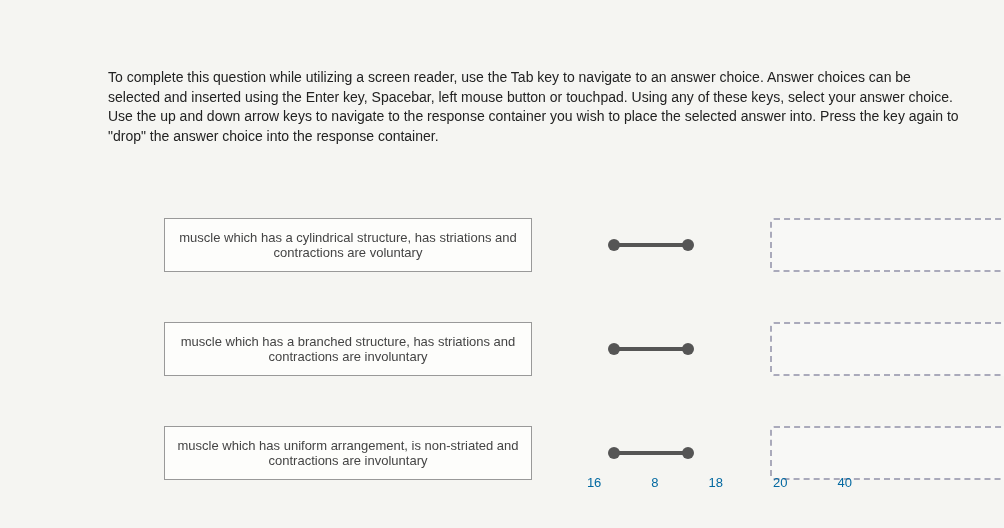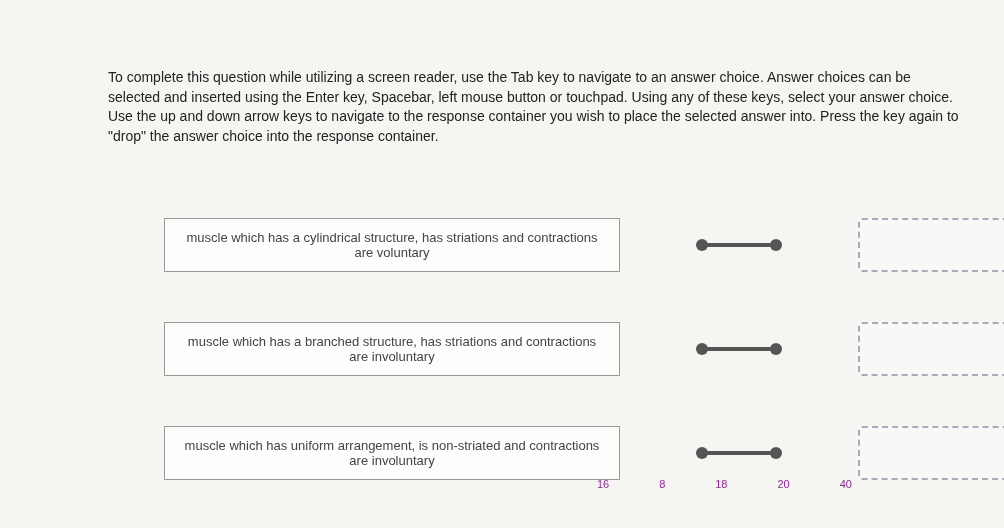--- a/index.html
+++ b/index.html
@@ -27,21 +27,21 @@
       gap: 0;
       margin-left: 40px;
       margin-bottom: 40px;
     }
     .prompts-col {
       display: flex;
       flex-direction: column;
       gap: 18px;
     }
     .prompt-box {
-      width: 456px;
+      width: 368px;
       height: 54px;
       border: 1px solid #999;
       background: #fdfdfb;
       display: flex;
       align-items: center;
       justify-content: center;
       text-align: center;
       font-size: 13px;
       padding: 6px 12px;
       color: #444;
@@ -120,22 +120,22 @@
       height: 3px;
       background: #555;
       border-radius: 50%;
     }
     .bottom-nav {
       position: absolute;
       bottom: 6px;
       right: 120px;
       display: flex;
       gap: 18px;
-      font-size: 11px;
-      color: #a21caf;
+      font-size: 13px;
+      color: #0369a1;
     }
   </style>
 </head>
 <body>
 
 <div class="instructions">To complete this question while utilizing a screen reader, use the Tab key to navigate to an answer choice. Answer choices can be selected and inserted using the Enter key, Spacebar, left mouse button or touchpad. Using any of these keys, select your answer choice. Use the up and down arrow keys to navigate to the response container you wish to place the selected answer into. Press the key again to "drop" the answer choice into the response container.</div>
 
 <div class="matching-area">
   <div class="prompts-col">
     <div class="prompt-box">muscle which has a cylindrical structure, has striations and contractions are voluntary</div>

